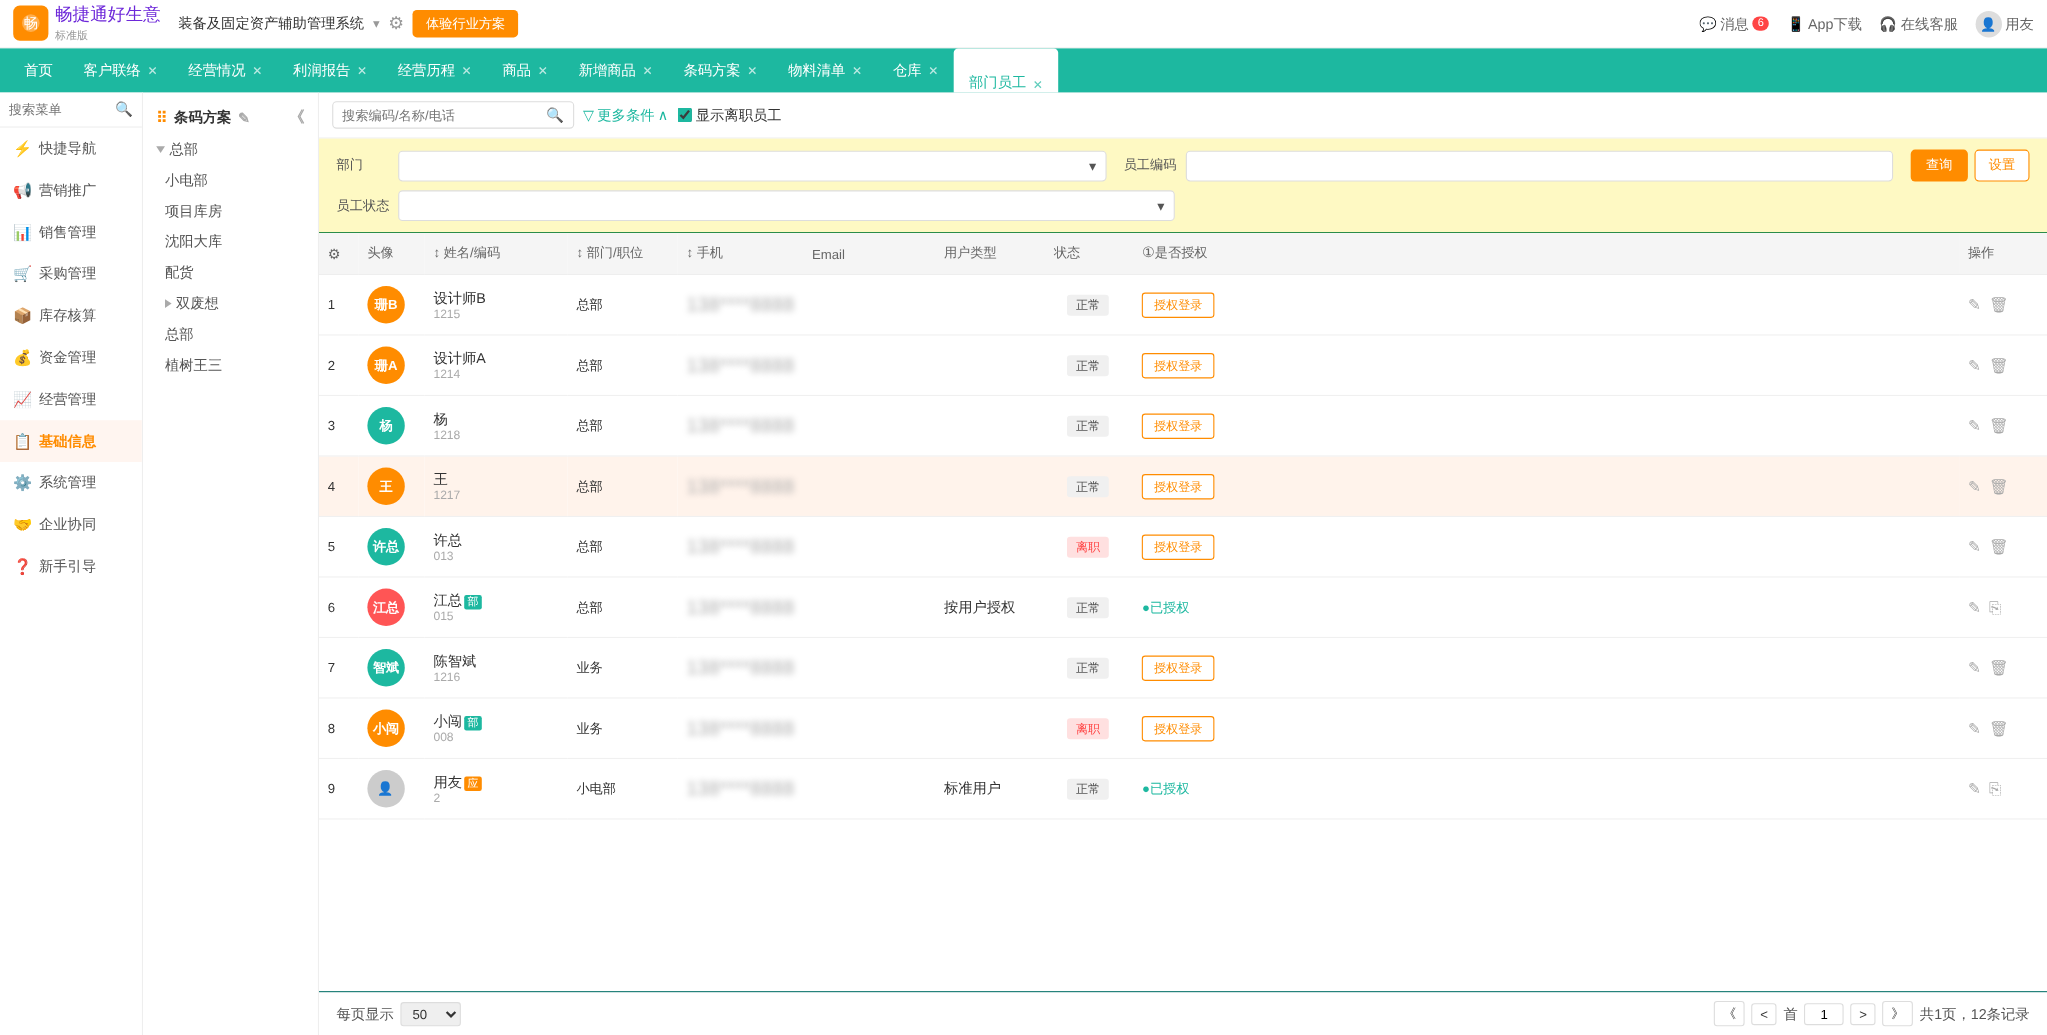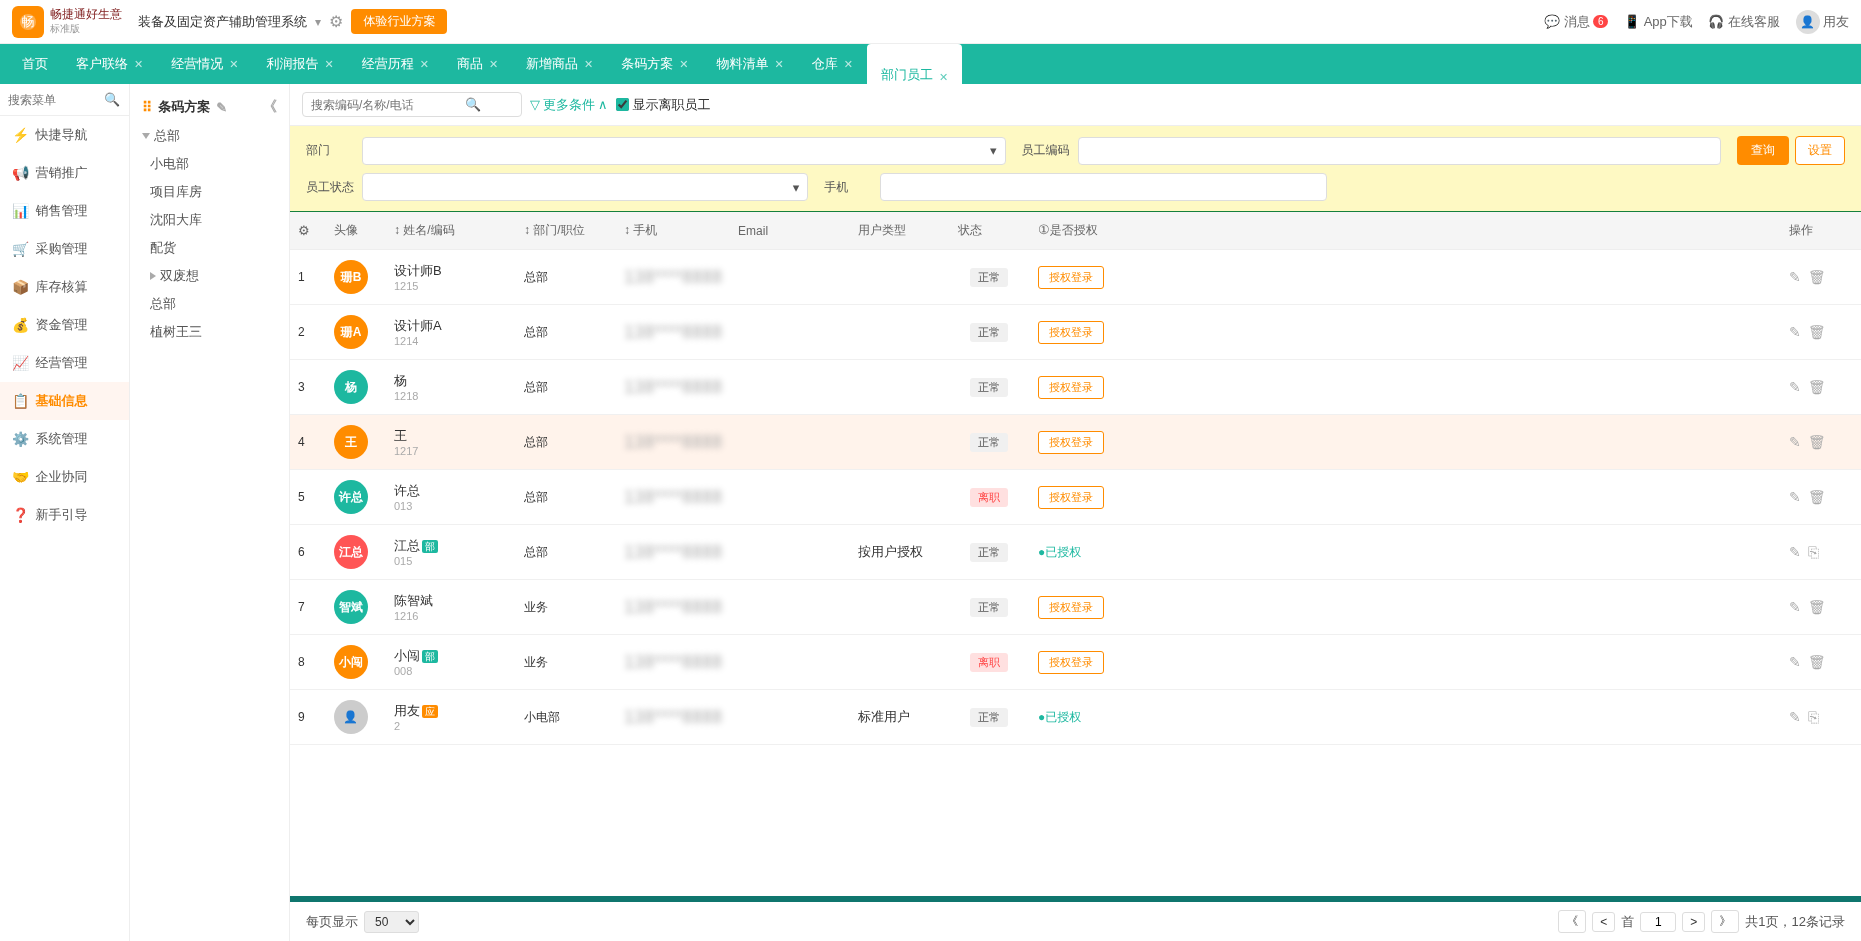--- a/index.html
+++ b/index.html
@@ -11,21 +11,21 @@
       background: #fff;
       display: flex;
       align-items: center;
       padding: 0 12px;
       border-bottom: 1px solid #eee;
       justify-content: space-between;
     }
     .top-bar-left { display: flex; align-items: center; gap: 8px; }
     .logo-area { display: flex; align-items: center; gap: 6px; }
     .logo-icon { width: 32px; height: 32px; background: #ff8c00; border-radius: 6px; display: flex; align-items: center; justify-content: center; }
-    .logo-text { font-size: 12px; color: #7f1d1d; line-height: 1.3; }
+    .logo-text { font-size: 16px; color: #6d28d9; line-height: 1.3; }
     .logo-sub { font-size: 10px; color: #999; }
     .sys-title { font-size: 13px; color: #333; margin-left: 8px; }
     .top-bar-right { display: flex; align-items: center; gap: 16px; font-size: 12px; color: #666; }
     .top-btn-orange {
       background: #ff8c00;
       color: #fff;
       border: none;
       border-radius: 4px;
       padding: 4px 12px;
       font-size: 12px;
@@ -163,22 +163,23 @@
       align-items: center;
       gap: 8px;
       border-bottom: 1px solid #eee;
     }
     .search-box {
       display: flex;
       align-items: center;
       border: 1px solid #ddd;
       border-radius: 4px;
       padding: 4px 8px;
-      gap: 4px;
+      gap: 22px;
       flex: 0 0 220px;
+      justify-content: space-between;
     }
     .search-box input {
       border: none;
       outline: none;
       font-size: 12px;
       width: 150px;
       color: #555;
     }
     .more-filter {
       display: flex;
@@ -372,21 +373,21 @@
       border-radius: 2px;
       font-size: 10px;
       padding: 1px 3px;
       margin-left: 2px;
     }
     .blurred { color: transparent; text-shadow: 0 0 6px #aaa; user-select: none; font-size: 18px; }
 
     
     .pagination {
       background: #fff;
-      border-top: 6px solid #0f766e;
+      border-top: 1px solid #0f766e;
       padding: 8px 16px;
       display: flex;
       align-items: center;
       gap: 8px;
       font-size: 12px;
       color: #555;
     }
     .pagination-left { display: flex; align-items: center; gap: 6px; }
     .pagination-right { margin-left: auto; display: flex; align-items: center; gap: 6px; }
     .page-select {
@@ -643,24 +644,20 @@
           </div>
         </div>
         <div class="filter-row">
           <div class="filter-item">
             <span class="filter-label">员工状态</span>
             <div class="filter-select">
               <span></span>
               <span>▾</span>
             </div>
           </div>
-          <div class="filter-item">
-            <span class="filter-label">手机</span>
-            <input class="filter-input" type="text" style="">
-          </div>
           <div class="filter-item"></div>
         </div>
       </div>
 
       <div class="table-area">
         <table>
           <thead>
             <tr>
               <th style="width:36px"><span>⚙</span></th>
               <th style="width:60px">头像</th>

